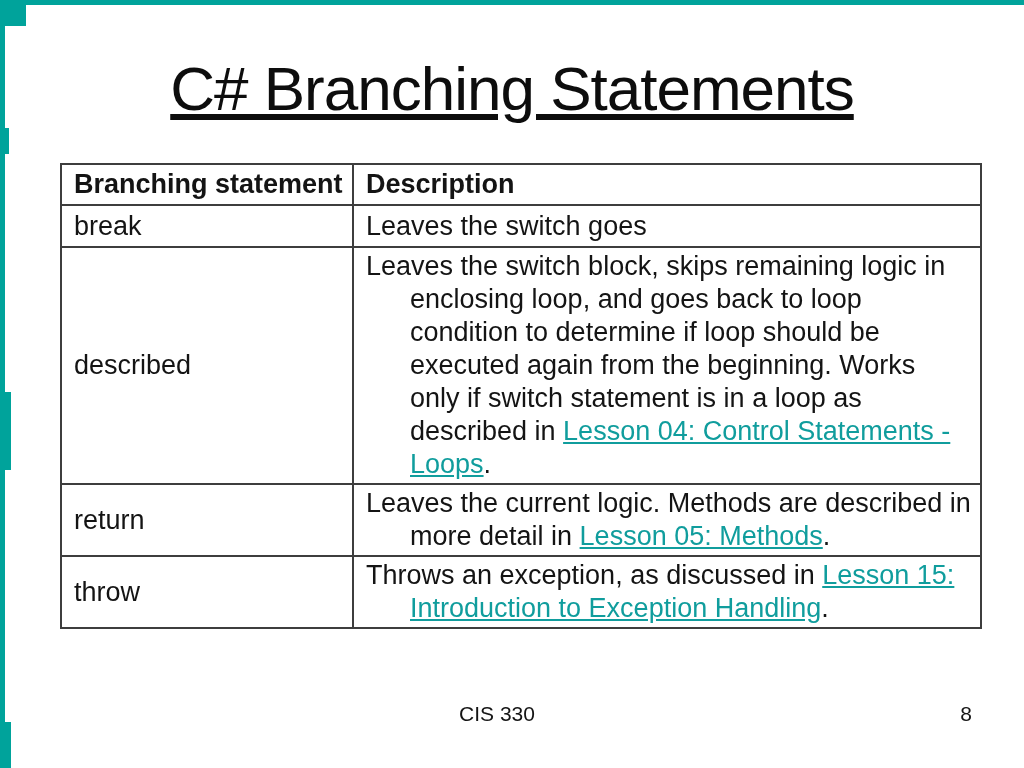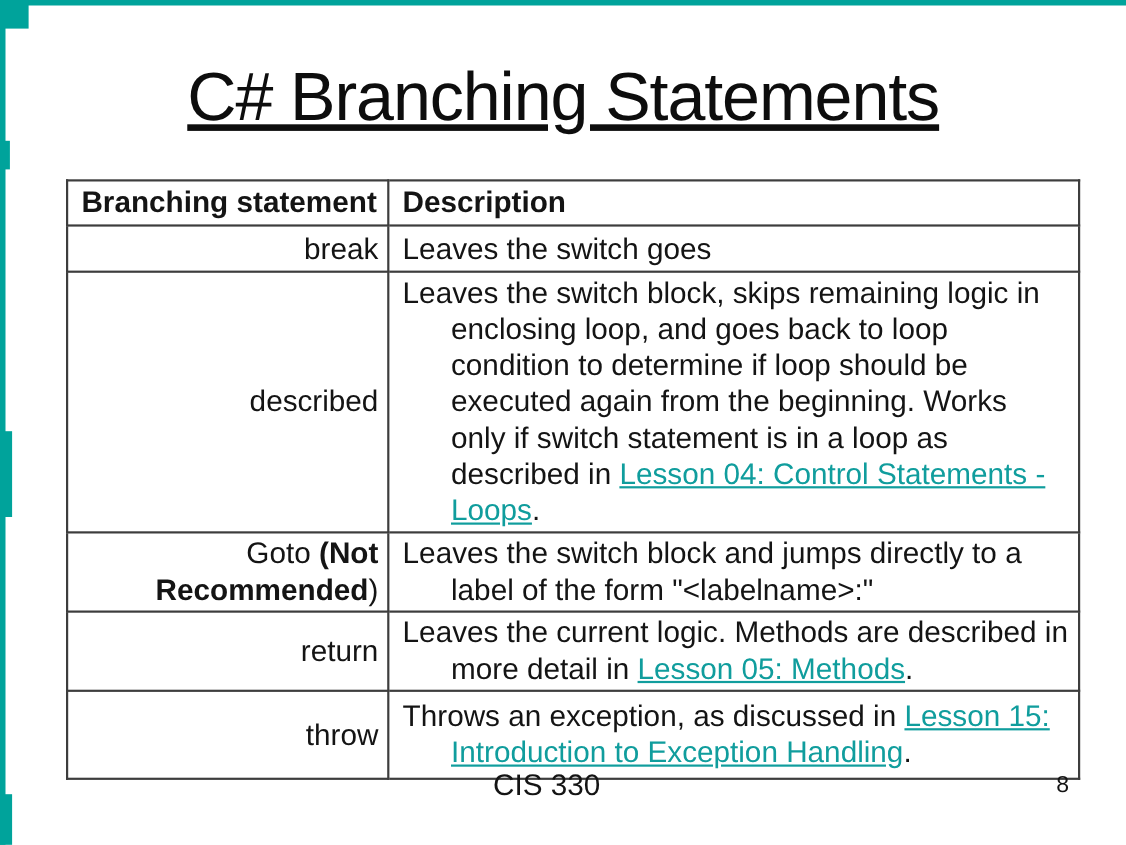--- a/index.html
+++ b/index.html
@@ -39,27 +39,27 @@
     vertical-align:middle;padding:2px 8px 2px 12px;color:var(--text);margin-left:48px;
   }
   table.grid th{font-weight:700;height:35px;}
   tbody tr:nth-child(1) td{height:36px;}
   tbody tr:nth-child(2) td{height:190px;}
   tbody tr:nth-child(3) td{height:63px;}
   tbody tr:nth-child(4) td{height:66px;}
   tbody tr:nth-child(5) td{height:74px;}
 
   .para{margin:0;padding-left:44px;text-indent:-44px;}
-  td.stmt .para{padding-left:38px;text-indent:-38px;text-align:right;}
+  td.stmt .para{padding-left:38px;text-indent:-38px;}
   .b{font-weight:700;}
   a.lesson-link{color:var(--link);text-decoration:underline;cursor:pointer;}
 
   .footer-label{
     position:absolute;left:0;right:30px;top:701px;text-align:center;
-    font-size:27px;line-height:26px;
+    font-size:21px;line-height:26px;
   }
   .page-number{
     position:absolute;right:52px;top:701px;font-size:21px;line-height:26px;
   }
 </style>
 </head>
 <body>
 
 <div class="deco deco-top"></div>
 <div class="deco deco-left"></div>
@@ -93,28 +93,20 @@
       <tr>
         <td class="stmt">
           <p class="para"><span>described</span></p>
         </td>
         <td class="desc">
           <p class="para"><span>Leaves the switch block, skips remaining logic in enclosing loop, and goes back to loop condition to determine if loop should be executed again from the beginning. Works only if switch statement is in a loop as described in </span><a class="lesson-link">Lesson 04: Control Statements - Loops</a><span>.</span></p>
         </td>
       </tr>
       <tr>
         <td class="stmt">
-          <p class="para"><span>Goto </span><span class="b">(Not Recommended</span><span>)</span></p>
-        </td>
-        <td class="desc">
-          <p class="para"><span>Leaves the switch block and jumps directly to a label of the form "&lt;labelname&gt;:"</span></p>
-        </td>
-      </tr>
-      <tr>
-        <td class="stmt">
           <p class="para"><span>return</span></p>
         </td>
         <td class="desc">
           <p class="para"><span>Leaves the current logic. Methods are described in more detail in </span><a class="lesson-link">Lesson 05: Methods</a><span>.</span></p>
         </td>
       </tr>
       <tr>
         <td class="stmt">
           <p class="para"><span>throw</span></p>
         </td>

